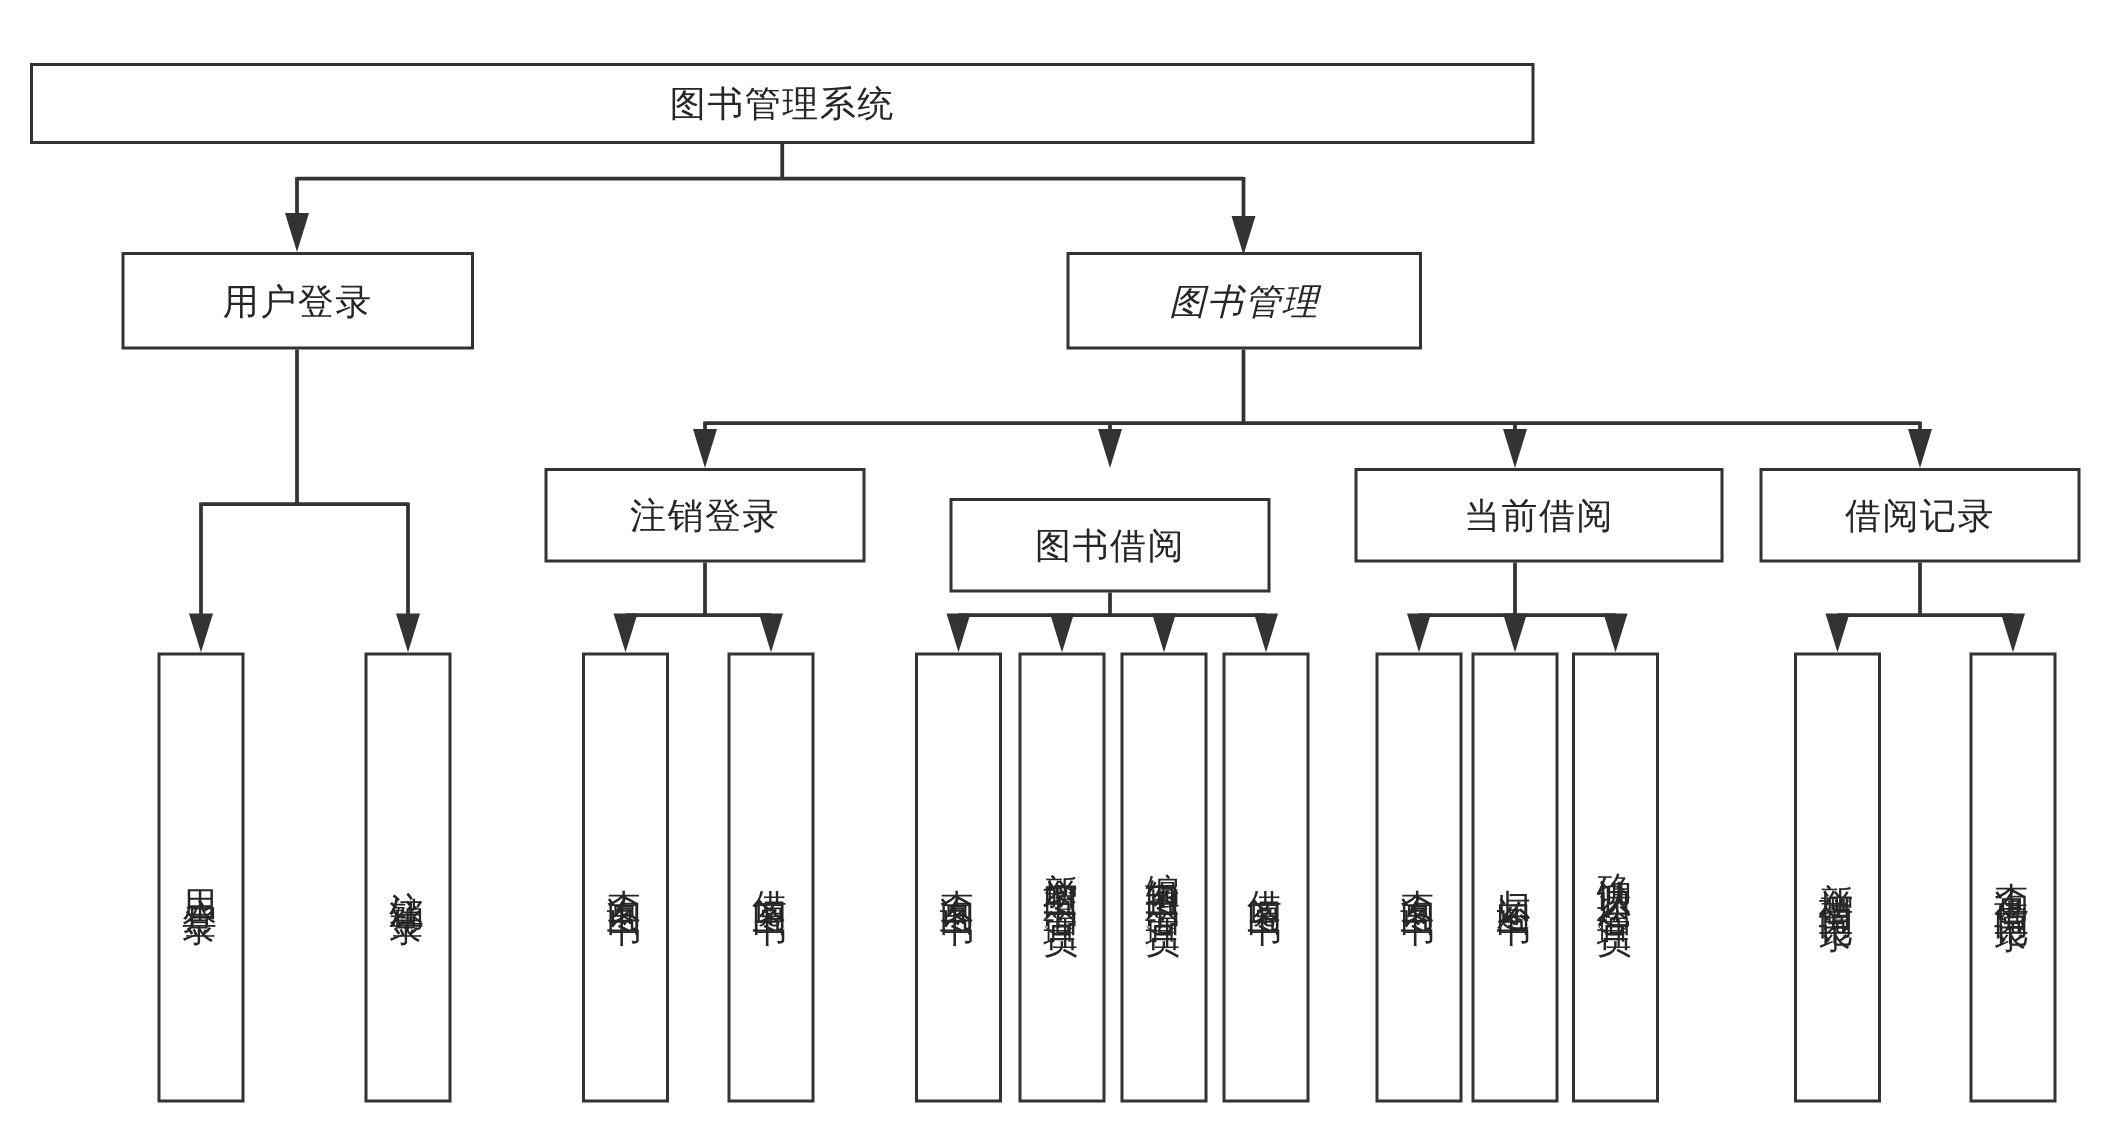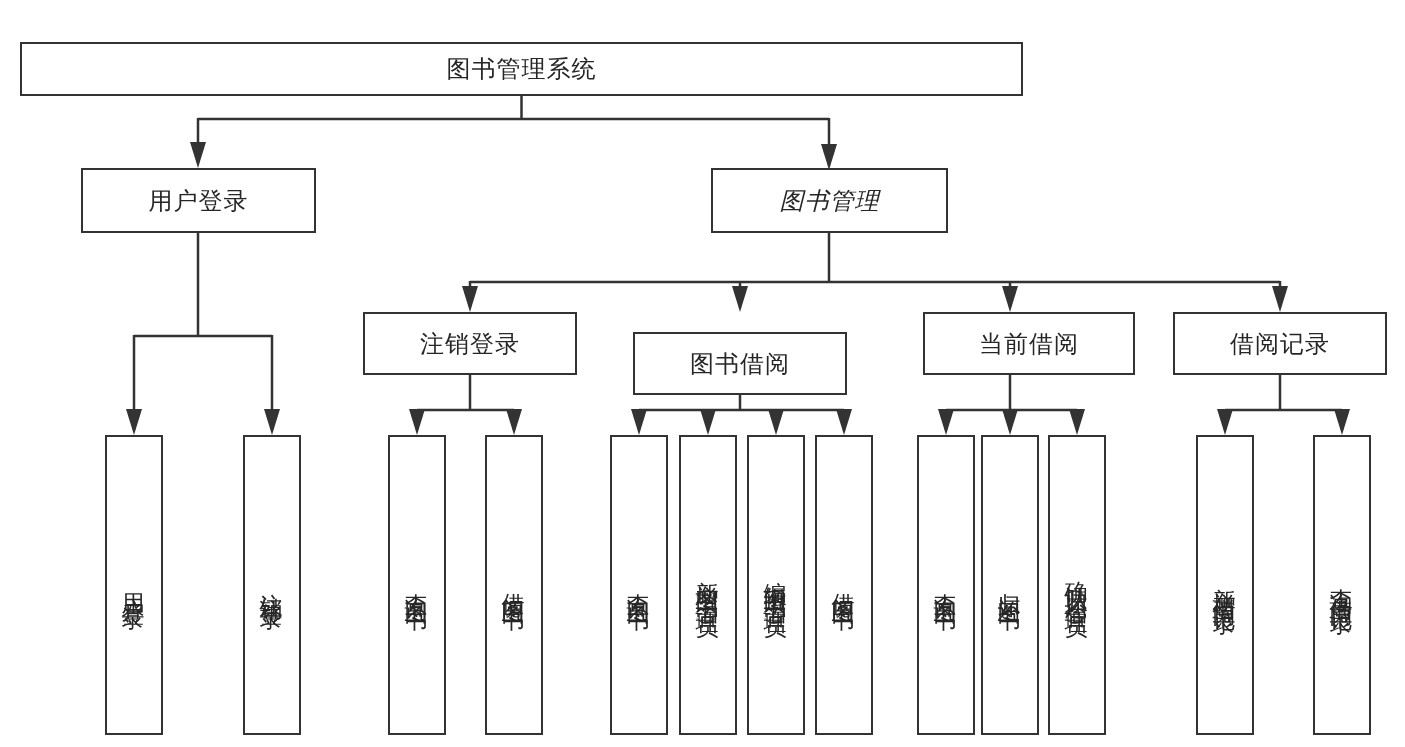--- a/index.html
+++ b/index.html
@@ -116,21 +116,21 @@
   <div class="node" style="left:711px; top:168px; width:237px; height:65px;font-style:italic;">
     <span>图书管理</span>
   </div>
 
   <div class="node" style="left:363px; top:312px; width:214px; height:63px;">
     <span>注销登录</span>
   </div>
   <div class="node" style="left:633px; top:332px; width:214px; height:63px;">
     <span>图书借阅</span>
   </div>
-  <div class="node" style="left:903px; top:312px; width:212px; height:63px;margin-left:20px;">
+  <div class="node" style="left:903px; top:312px; width:246px; height:63px;">
     <span>当前借阅</span>
   </div>
   <div class="node" style="left:1173px; top:312px; width:214px; height:63px;align-items:center;">
     <span>借阅记录</span>
   </div>
 
   <div class="node leaf" style="left:105px; top:435px; width:58px; height:300px;">
     <span>用户登录</span>
   </div>
   <div class="node leaf" style="left:243px; top:435px; width:58px; height:300px;">

